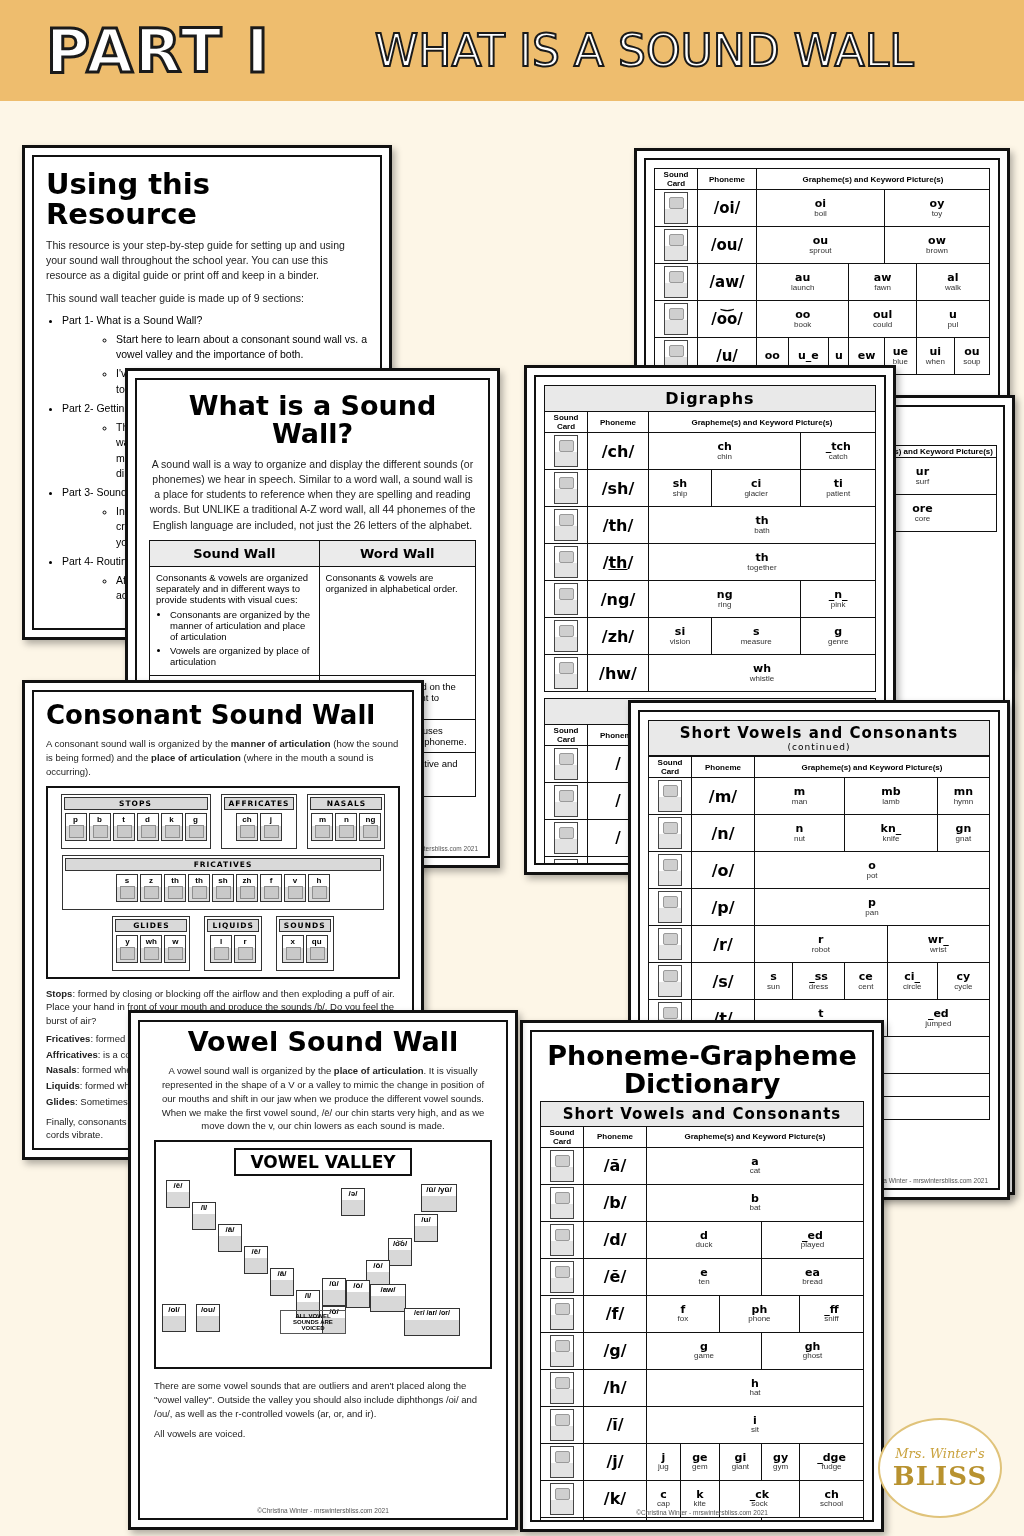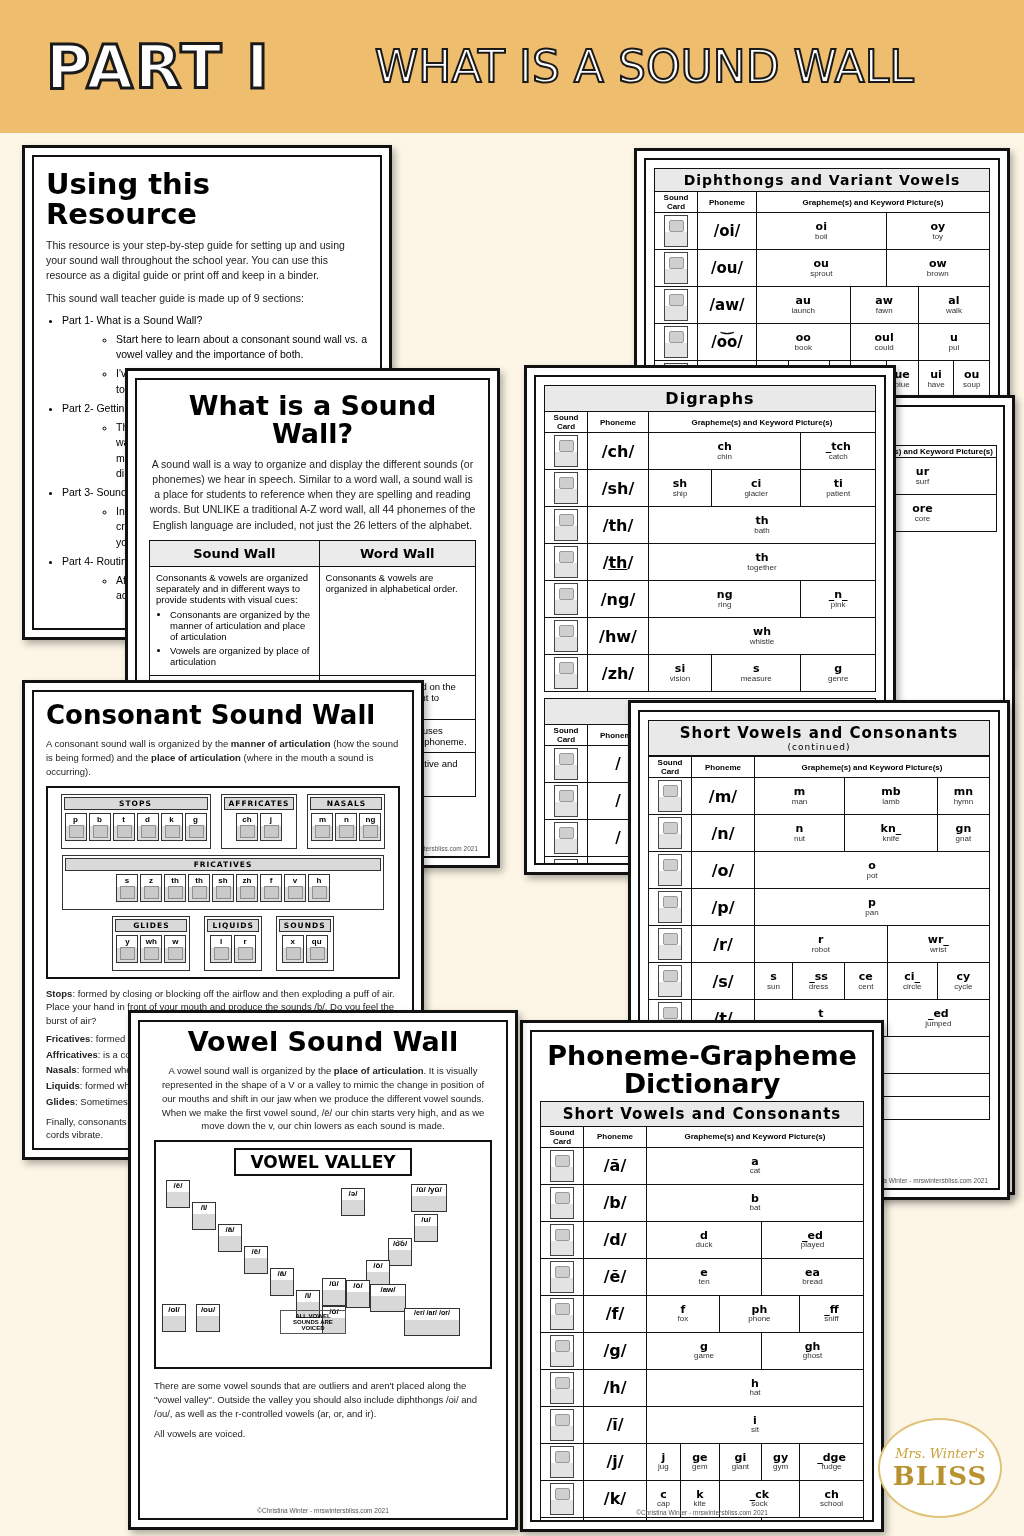--- a/index.html
+++ b/index.html
@@ -4,21 +4,21 @@
 <style>
   html,body{margin:0;padding:0;}
   body{
     width:1024px;height:1536px;
     background:#fdf6e7;
     font-family:"Liberation Sans", sans-serif;
     position:relative;
     overflow:hidden;
   }
   .banner{
-    position:absolute;left:0;top:0;width:1024px;height:133px;
+    position:absolute;left:0;top:0;width:1024px;height:101px;
     background:#eebd6e;
     display:flex;align-items:center;
   }
   .banner .part{
     font-family:"DejaVu Sans", sans-serif;
     font-weight:bold;
     font-size:60px;
     letter-spacing:2px;
     color:#ffffff;
     -webkit-text-stroke:3px #1a1a1a;
@@ -189,21 +189,20 @@
         <ul>
           <li>After a sound has been taught in section I you'll find activities for the sound wall...</li>
         </ul>
       </li>
     </ul>
   </div>
 </div>
 
 <div class="card" style="left:634px;top:148px;width:376px;height:518px;">
   <div class="inner" style="padding:8px 8px;">
-    <div class="secthead" style="font-size:14px;padding:3px 0;">Diphthongs and Variant Vowels</div>
     <table class="tb">
       <tbody>
           <tr class="colhdr">
         <td class="cardcell">Sound Card</td>
         <td style="width:54px;">Phoneme</td>
         <td colspan="7">Grapheme(s) and Keyword Picture(s)</td>
       </tr>
       <tr>
         <td>
               <div class="minicard"></div>
@@ -284,21 +283,21 @@
             </td>
         <td>
               <div class="gr">ew</div>
             </td>
         <td>
           <div class="gr">ue</div>
           <div class="kw">blue</div>
         </td>
         <td>
           <div class="gr">ui</div>
-          <div class="kw">have</div>
+          <div class="kw">when</div>
         </td>
         <td>
           <div class="gr">ou</div>
           <div class="kw">soup</div>
         </td>
       </tr>
     </tbody>
       </table>
   </div>
 </div>
@@ -401,42 +400,42 @@
         </td>
         <td>
           <div class="gr">_n_</div>
           <div class="kw">pink</div>
         </td>
       </tr>
       <tr>
         <td>
               <div class="minicard"></div>
             </td>
+        <td class="ph" style="font-size:16px;">/zh/</td>
+        <td>
+          <div class="gr">si</div>
+          <div class="kw">vision</div>
+        </td>
+        <td>
+          <div class="gr">s</div>
+          <div class="kw">measure</div>
+        </td>
+        <td>
+          <div class="gr">g</div>
+          <div class="kw">genre</div>
+        </td>
+      </tr>
+      <tr>
+        <td>
+              <div class="minicard"></div>
+            </td>
         <td class="ph" style="font-size:16px;">/hw/</td>
         <td colspan="3">
           <div class="gr">wh</div>
           <div class="kw">whistle</div>
-        </td>
-      </tr>
-      <tr>
-        <td>
-              <div class="minicard"></div>
-            </td>
-        <td class="ph" style="font-size:16px;">/zh/</td>
-        <td>
-          <div class="gr">si</div>
-          <div class="kw">vision</div>
-        </td>
-        <td>
-          <div class="gr">s</div>
-          <div class="kw">measure</div>
-        </td>
-        <td>
-          <div class="gr">g</div>
-          <div class="kw">genre</div>
         </td>
       </tr>
     </tbody>
       </table>
 
     <div class="secthead" style="font-size:16px;padding:3px 0;margin-top:6px;">Long Vowels</div>
     <table class="tb">
       <tbody>
           <tr class="colhdr">
         <td class="cardcell">Sound Card</td>
@@ -931,21 +930,21 @@
         <div class="vtile" style="left:36px;top:22px;"><span>/ĭ/</span></div>
         <div class="vtile" style="left:62px;top:44px;"><span>/ā/</span></div>
         <div class="vtile" style="left:88px;top:66px;"><span>/ĕ/</span></div>
         <div class="vtile" style="left:114px;top:88px;"><span>/ă/</span></div>
         <div class="vtile" style="left:140px;top:110px;"><span>/ī/</span></div>
         <div class="vtile" style="left:166px;top:126px;"><span>/ŏ/</span></div>
         <div class="vtile" style="left:6px;top:124px;"><span>/ol/</span></div>
         <div class="vtile" style="left:40px;top:124px;"><span>/ou/</span></div>
 
         <div class="vtile" style="left:185px;top:8px;"><span>/ə/</span></div>
-        <div class="vtile" style="left:255px;top:4px;width:34px;"><span>/ū/ /yū/</span></div>
+        <div class="vtile" style="left:265px;top:4px;width:34px;"><span>/ū/ /yū/</span></div>
         <div class="vtile" style="left:258px;top:34px;"><span>/u/</span></div>
         <div class="vtile" style="left:232px;top:58px;"><span>/o͝o/</span></div>
         <div class="vtile" style="left:210px;top:80px;"><span>/ō/</span></div>
         <div class="vtile" style="left:190px;top:100px;"><span>/ô/</span></div>
         <div class="vtile" style="left:214px;top:104px;width:34px;"><span>/aw/</span></div>
         <div class="vtile" style="left:166px;top:98px;"><span>/ŭ/</span></div>
         <div class="vtile" style="left:248px;top:128px;width:54px;font-size:7px;"><span>/er/ /ar/ /or/</span></div>
 
         <div style="position:absolute;left:124px;top:130px;width:60px;font-size:6px;font-weight:bold;text-align:center;border:1px solid #555;padding:2px;">ALL VOWEL SOUNDS ARE VOICED</div>
       </div>

